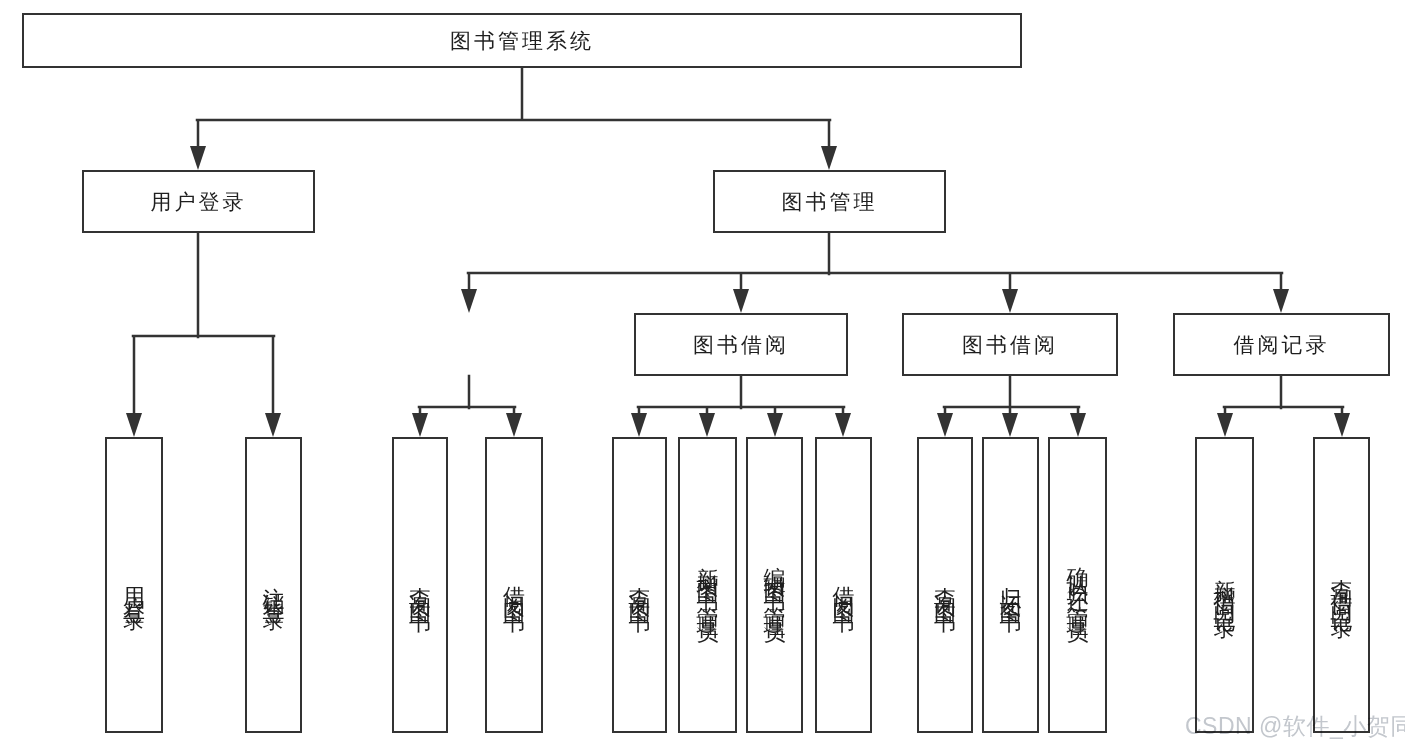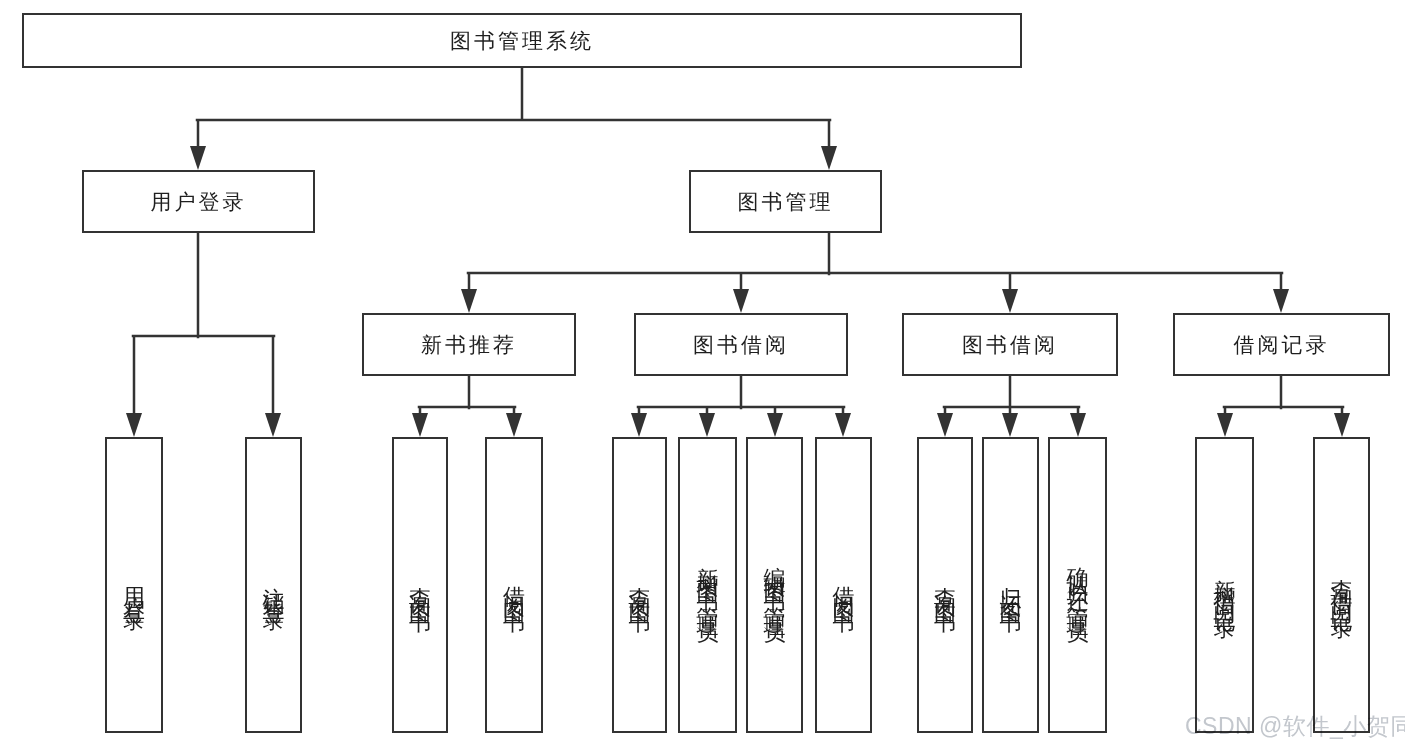--- a/index.html
+++ b/index.html
@@ -105,23 +105,22 @@
     <g>
       <path d="M1281 376 V408 M1224 407 H1343 M1225 407 V416 M1342 407 V416"></path>
       <polygon points="1217,413 1233,413 1225,437"></polygon>
       <polygon points="1334,413 1350,413 1342,437"></polygon>
     </g>
   </svg>
 
   <div class="box root" style="left:22px;top:13px;width:1000px;height:55px">图书管理系统</div>
 
   <div class="box" style="left:82px;top:170px;width:233px;height:63px">用户登录</div>
-  <div class="box" style="left:689px;top:170px;width:193px;height:63px">图书管理</div>
+  <div class="box" style="left:713px;top:170px;width:233px;height:63px">图书管理</div>
 
-  <div class="box" style="left:362px;top:313px;width:214px;height:63px">新书推荐</div>
   <div class="box" style="left:634px;top:313px;width:214px;height:63px">图书借阅</div>
   <div class="box" style="left:902px;top:313px;width:216px;height:63px">图书借阅</div>
   <div class="box" style="left:1173px;top:313px;width:217px;height:63px">借阅记录</div>
 
   <div class="box leaf" style="left:105px;top:437px;width:58px;height:296px">用户登录</div>
   <div class="box leaf" style="left:245px;top:437px;width:57px;height:296px">注销登录</div>
 
   <div class="box leaf" style="left:392px;top:437px;width:56px;height:296px">查询图书</div>
   <div class="box leaf" style="left:485px;top:437px;width:58px;height:296px">借阅图书</div>
 

